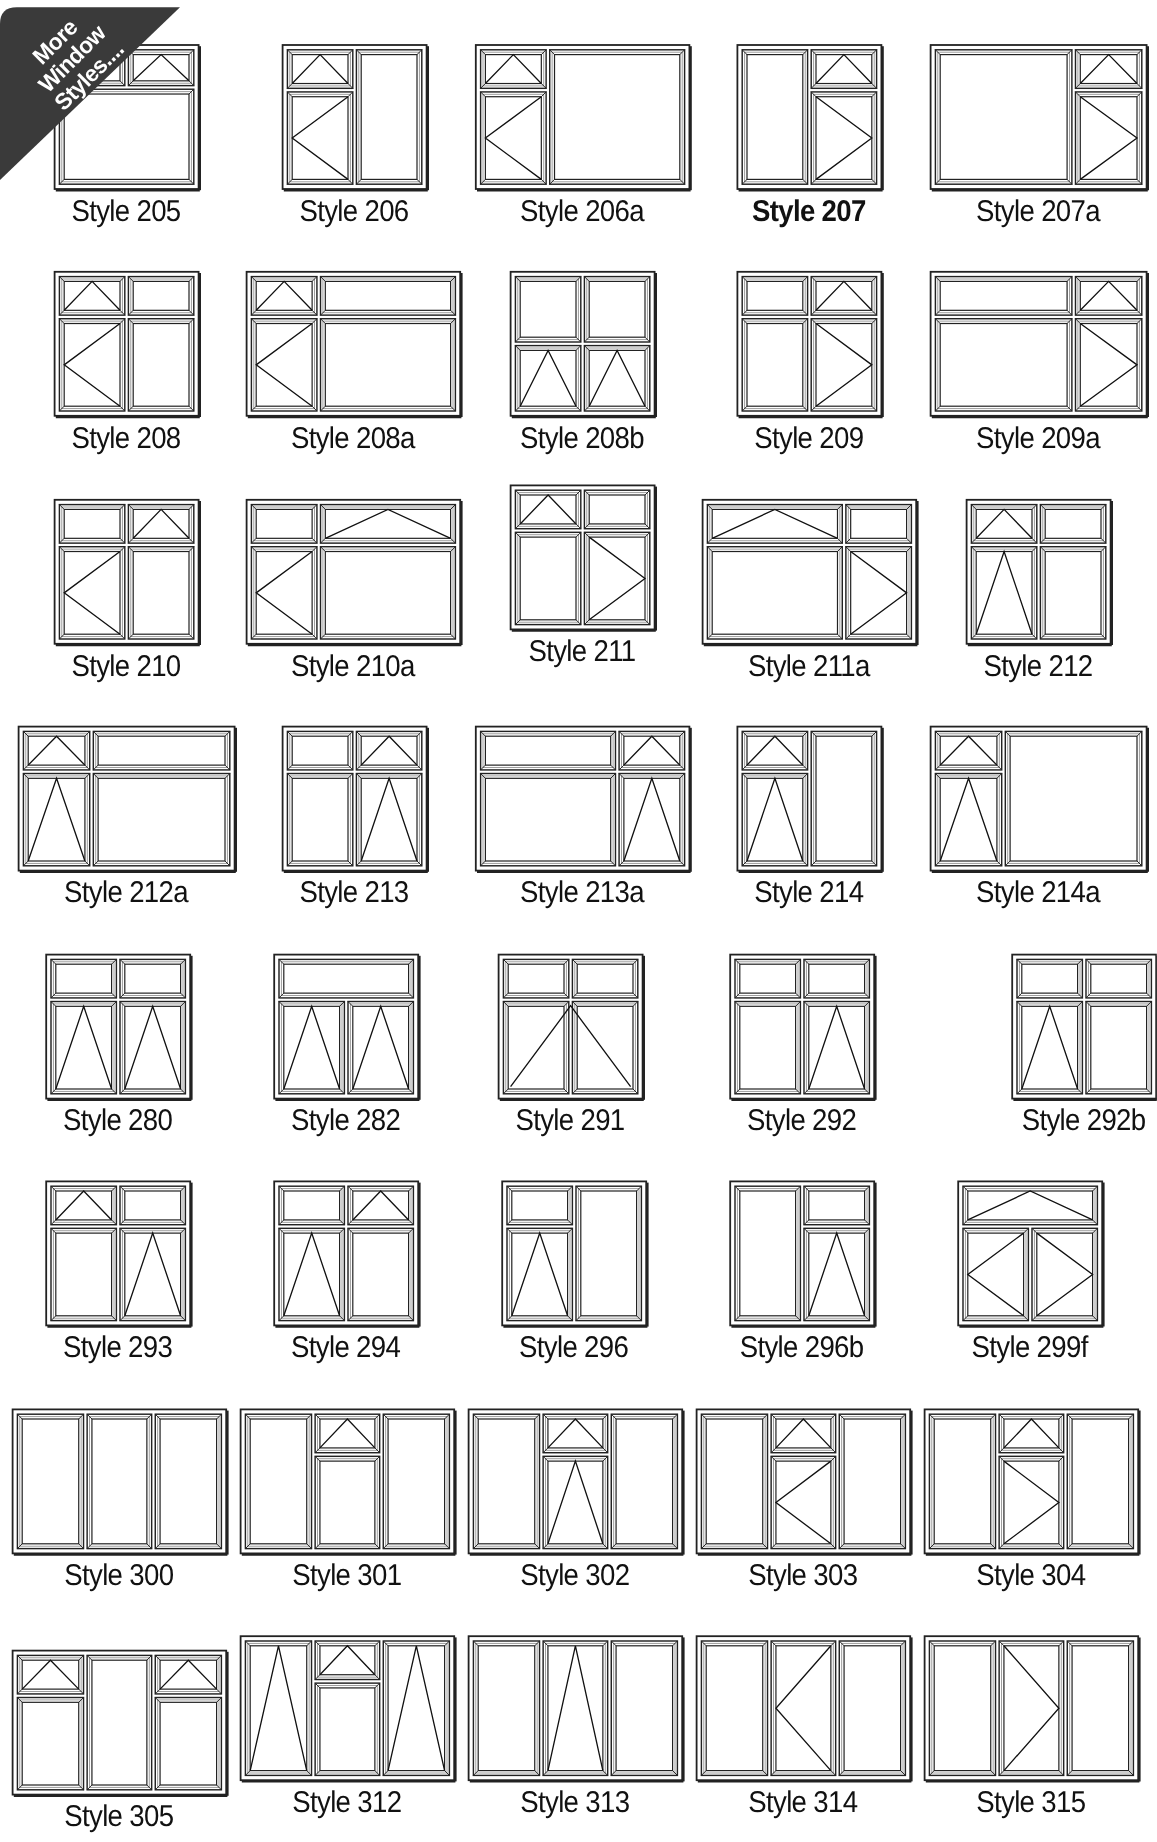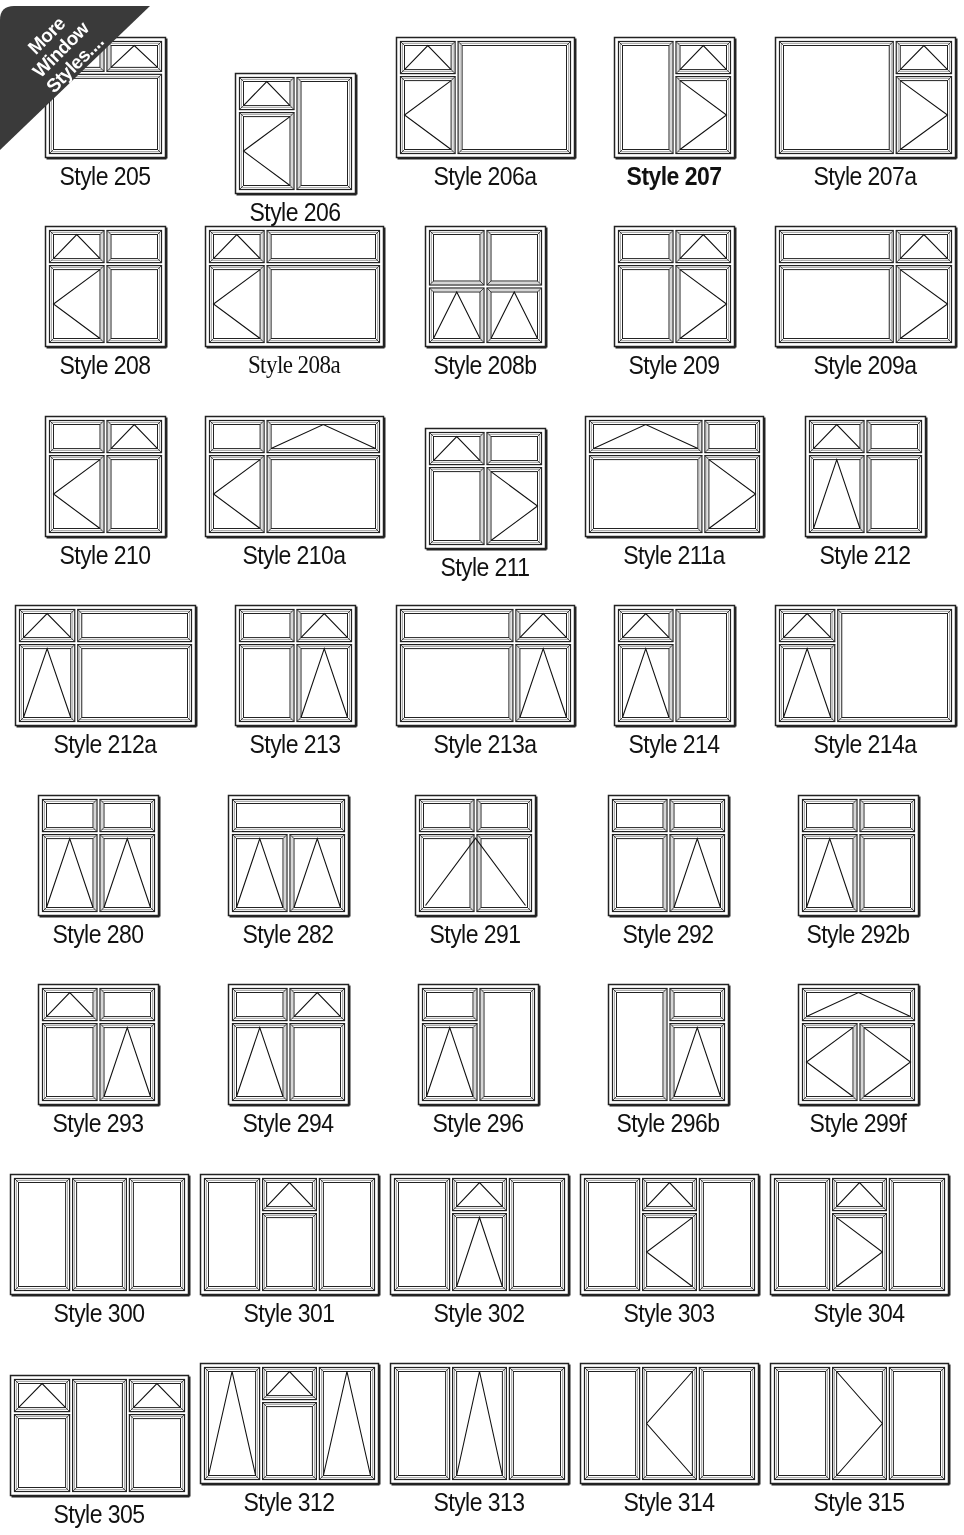--- a/index.html
+++ b/index.html
@@ -43,21 +43,21 @@
           <rect x="8" y="40.86" width="104" height="71.14" fill="#fff" stroke="#222222" stroke-width="1"></rect>
           <rect x="6" y="38.86" width="108" height="75.14" fill="none" stroke="#9a9a9a" stroke-width="0.8"></rect>
           <line x1="4" y1="36.86" x2="8" y2="40.86" stroke="#222222" stroke-width="0.8"></line>
           <line x1="116" y1="36.86" x2="112" y2="40.86" stroke="#222222" stroke-width="0.8"></line>
           <line x1="4" y1="116" x2="8" y2="112" stroke="#222222" stroke-width="0.8"></line>
           <line x1="116" y1="116" x2="112" y2="112" stroke="#222222" stroke-width="0.8"></line>
         </g>
       </svg>
       <div class="label" style="left: -30px; width: 180px; top: 125px;">Style 205</div>
     </div>
-    <div class="item" style="left: 235px; top: 37px; width: 120px; height: 160px; margin-top: 36px;">
+    <div class="item" style="left: 235px; top: 37px; width: 120px; height: 160px;">
       <svg width="122" height="122">
         <g transform="translate(0.5,0.5)">
           <rect x="0" y="0" width="120" height="120" fill="#fff" stroke="#222222" stroke-width="1.5"></rect>
           <line x1="1" y1="121" x2="121" y2="121" stroke="#222222" stroke-width="2"></line>
           <line x1="121" y1="1" x2="121" y2="121" stroke="#222222" stroke-width="2"></line>
           <rect x="4" y="4" width="54.5" height="32.1" fill="#fff" stroke="#222222" stroke-width="1.2"></rect>
           <rect x="8" y="8" width="46.5" height="24.1" fill="#fff" stroke="#222222" stroke-width="1"></rect>
           <rect x="6" y="6" width="50.5" height="28.1" fill="none" stroke="#9a9a9a" stroke-width="0.8"></rect>
           <line x1="4" y1="4" x2="8" y2="8" stroke="#222222" stroke-width="0.8"></line>
           <line x1="58.5" y1="4" x2="54.5" y2="8" stroke="#222222" stroke-width="0.8"></line>
@@ -215,21 +215,21 @@
           <rect x="65.5" y="43.1" width="46.5" height="68.89999999999999" fill="#fff" stroke="#222222" stroke-width="1"></rect>
           <rect x="63.5" y="41.1" width="50.5" height="72.89999999999999" fill="none" stroke="#9a9a9a" stroke-width="0.8"></rect>
           <line x1="61.5" y1="39.1" x2="65.5" y2="43.1" stroke="#222222" stroke-width="0.8"></line>
           <line x1="116" y1="39.1" x2="112" y2="43.1" stroke="#222222" stroke-width="0.8"></line>
           <line x1="61.5" y1="116" x2="65.5" y2="112" stroke="#222222" stroke-width="0.8"></line>
           <line x1="116" y1="116" x2="112" y2="112" stroke="#222222" stroke-width="0.8"></line>
         </g>
       </svg>
       <div class="label" style="left: -30px; width: 180px; top: 125px;">Style 208</div>
     </div>
-    <div class="item" style="left: 205px; top: 226px; width: 143px; height: 160px; font-family: Liberation Serif, serif;">
+    <div class="item" style="left: 205px; top: 226px; width: 143px; height: 160px;">
       <svg width="180" height="122">
         <g transform="translate(0.5,0.5)">
           <rect x="0" y="0" width="178" height="120" fill="#fff" stroke="#222222" stroke-width="1.5"></rect>
           <line x1="1" y1="121" x2="179" y2="121" stroke="#222222" stroke-width="2"></line>
           <line x1="179" y1="1" x2="179" y2="121" stroke="#222222" stroke-width="2"></line>
           <rect x="4" y="4" width="54.6" height="32.1" fill="#fff" stroke="#222222" stroke-width="1.2"></rect>
           <rect x="8" y="8" width="46.6" height="24.1" fill="#fff" stroke="#222222" stroke-width="1"></rect>
           <rect x="6" y="6" width="50.6" height="28.1" fill="none" stroke="#9a9a9a" stroke-width="0.8"></rect>
           <line x1="4" y1="4" x2="8" y2="8" stroke="#222222" stroke-width="0.8"></line>
           <line x1="58.6" y1="4" x2="54.6" y2="8" stroke="#222222" stroke-width="0.8"></line>
@@ -455,21 +455,21 @@
           <rect x="65.6" y="43.1" width="104.4" height="68.89999999999999" fill="#fff" stroke="#222222" stroke-width="1"></rect>
           <rect x="63.599999999999994" y="41.1" width="108.4" height="72.89999999999999" fill="none" stroke="#9a9a9a" stroke-width="0.8"></rect>
           <line x1="61.6" y1="39.1" x2="65.6" y2="43.1" stroke="#222222" stroke-width="0.8"></line>
           <line x1="174" y1="39.1" x2="170" y2="43.1" stroke="#222222" stroke-width="0.8"></line>
           <line x1="61.6" y1="116" x2="65.6" y2="112" stroke="#222222" stroke-width="0.8"></line>
           <line x1="174" y1="116" x2="170" y2="112" stroke="#222222" stroke-width="0.8"></line>
         </g>
       </svg>
       <div class="label" style="left: -30px; width: 238px; top: 125px;">Style 210a</div>
     </div>
-    <div class="item" style="left: 425px; top: 428px; width: 120px; height: 160px;">
+    <div class="item" style="left: 425px; top: 404px; width: 120px; height: 160px;">
       <svg width="122" height="122">
         <g transform="translate(0.5,0.5)">
           <rect x="0" y="0" width="120" height="120" fill="#fff" stroke="#222222" stroke-width="1.5"></rect>
           <line x1="1" y1="121" x2="121" y2="121" stroke="#222222" stroke-width="2"></line>
           <line x1="121" y1="1" x2="121" y2="121" stroke="#222222" stroke-width="2"></line>
           <rect x="4" y="4" width="54.5" height="32.1" fill="#fff" stroke="#222222" stroke-width="1.2"></rect>
           <rect x="8" y="8" width="46.5" height="24.1" fill="#fff" stroke="#222222" stroke-width="1"></rect>
           <rect x="6" y="6" width="50.5" height="28.1" fill="none" stroke="#9a9a9a" stroke-width="0.8"></rect>
           <line x1="4" y1="4" x2="8" y2="8" stroke="#222222" stroke-width="0.8"></line>
           <line x1="58.5" y1="4" x2="54.5" y2="8" stroke="#222222" stroke-width="0.8"></line>
@@ -912,21 +912,21 @@
           <rect x="63.5" y="41.1" width="50.5" height="72.89999999999999" fill="none" stroke="#9a9a9a" stroke-width="0.8"></rect>
           <line x1="61.5" y1="39.1" x2="65.5" y2="43.1" stroke="#222222" stroke-width="0.8"></line>
           <line x1="116" y1="39.1" x2="112" y2="43.1" stroke="#222222" stroke-width="0.8"></line>
           <line x1="61.5" y1="116" x2="65.5" y2="112" stroke="#222222" stroke-width="0.8"></line>
           <line x1="116" y1="116" x2="112" y2="112" stroke="#222222" stroke-width="0.8"></line>
           <polyline points="65.5,112 88.75,43.1 112,112" fill="none" stroke="#111111" stroke-width="1.1"></polyline>
         </g>
       </svg>
       <div class="label" style="left: -30px; width: 180px; top: 125px;">Style 292</div>
     </div>
-    <div class="item" style="left: 798px; top: 795px; width: 120px; height: 160px;">
+    <div class="item" style="left: 843px; top: 795px; width: 120px; height: 160px;">
       <svg width="122" height="122">
         <g transform="translate(0.5,0.5)">
           <rect x="0" y="0" width="120" height="120" fill="#fff" stroke="#222222" stroke-width="1.5"></rect>
           <line x1="1" y1="121" x2="121" y2="121" stroke="#222222" stroke-width="2"></line>
           <line x1="121" y1="1" x2="121" y2="121" stroke="#222222" stroke-width="2"></line>
           <rect x="4" y="4" width="54.5" height="32.1" fill="#fff" stroke="#222222" stroke-width="1.2"></rect>
           <rect x="8" y="8" width="46.5" height="24.1" fill="#fff" stroke="#222222" stroke-width="1"></rect>
           <rect x="6" y="6" width="50.5" height="28.1" fill="none" stroke="#9a9a9a" stroke-width="0.8"></rect>
           <line x1="4" y1="4" x2="8" y2="8" stroke="#222222" stroke-width="0.8"></line>
           <line x1="58.5" y1="4" x2="54.5" y2="8" stroke="#222222" stroke-width="0.8"></line>

